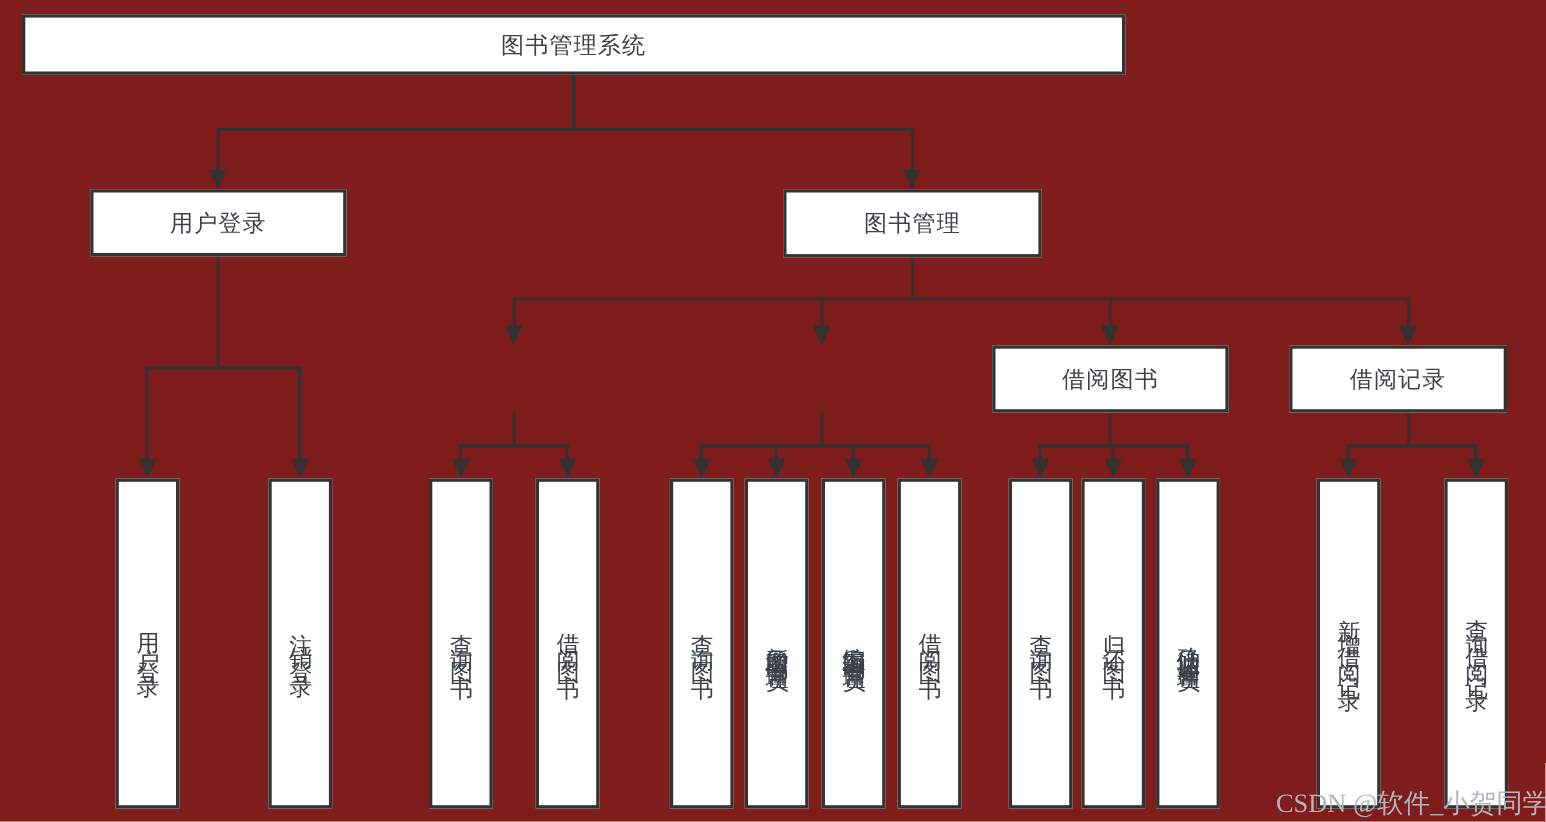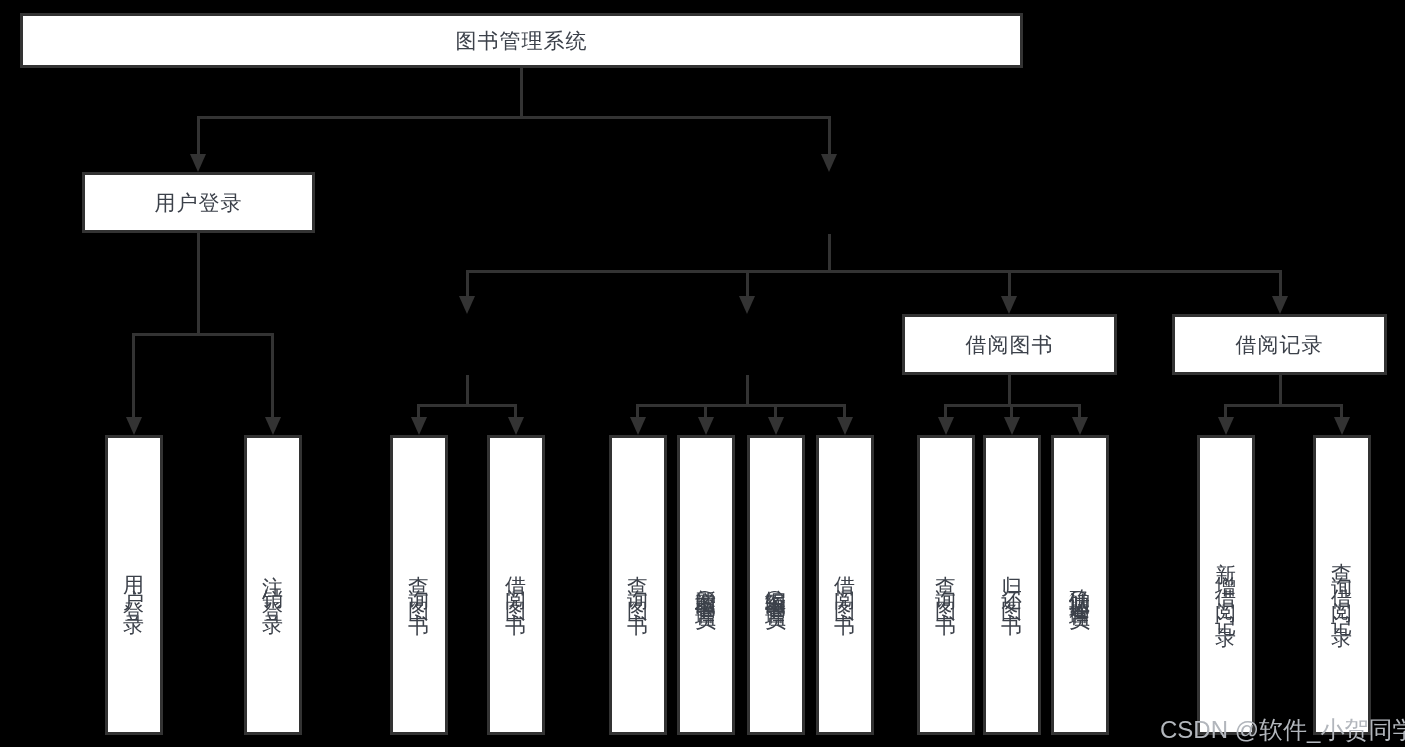--- a/index.html
+++ b/index.html
@@ -1,18 +1,18 @@
 <!DOCTYPE html>
 <html><head>
 <meta charset="utf-8">
 <style>
   html,body { margin:0; padding:0; background:#ffffff; }
   .canvas {
-    position:relative; width:1405px; height:747px; background:#000000;
-    font-family:Liberation Sans, sans-serif; overflow:hidden;
+    position:relative; width:1405px; height:747px; background:#7f1d1d;
+    font-family:Liberation Serif, serif; overflow:hidden;
   }
   .node {
     position:absolute; box-sizing:border-box; background:#ffffff;
     border:3px solid #333333; display:flex; align-items:center; justify-content:center;
     font-size:21px; color:#3c414a; letter-spacing:1px; z-index:2;
   }
   .leaf {
     position:absolute; box-sizing:border-box; background:#ffffff;
     border:3px solid #333333; display:flex; align-items:center; justify-content:center;
     font-size:21px; color:#3c414a; z-index:2;
@@ -37,28 +37,31 @@
 <div class="canvas">
 
   <div class="node" style="left:20px; top:13px; width:1003px; height:55px;">
     <span>图书管理系统</span>
   </div>
 
   <div class="node" style="left:82px; top:172px; width:233px; height:61px;">
     <span>用户登录</span>
   </div>
 
+  <div class="node" style="left:712px; top:172px; width:235px; height:62px;">
+    <span>图书管理</span>
+  </div>
 
 
 
   <div class="node" style="left:902px; top:314px; width:215px; height:61px;">
     <span>借阅图书</span>
   </div>
 
-  <div class="node" style="left:1172px; top:314px; width:215px; height:61px;">
+  <div class="node" style="left:1172px; top:314px; width:198px; height:61px;">
     <span>借阅记录</span>
   </div>
 
   <div class="leaf" style="left:105px; top:435px; width:58px; height:300px;">
     <span>用户登录</span>
   </div>
 
   <div class="leaf" style="left:244px; top:435px; width:58px; height:300px;">
     <span>注销登录</span>
   </div>

